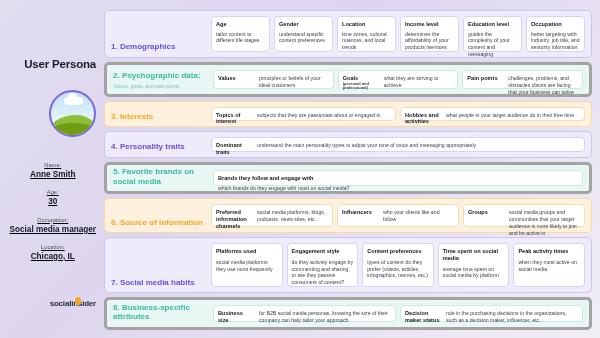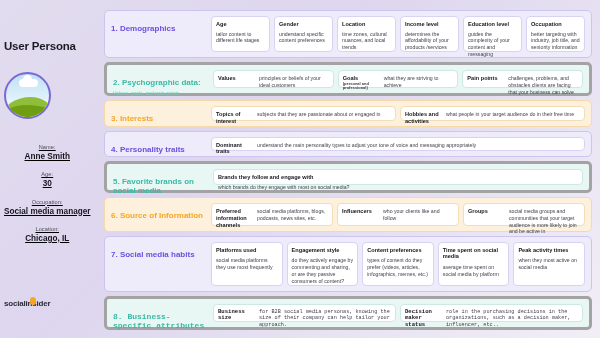--- a/index.html
+++ b/index.html
@@ -13,22 +13,23 @@
     display: flex;
   }
 
   
   #left-panel {
     width: 100px;
     flex: 0 0 100px;
     padding: 22px 4px 8px 4px;
     display: flex;
     flex-direction: column;
-    align-items: flex-start;
+    align-items: flex-end;
     background: transparent;
+    margin-top: 18px;
   }
   #persona-title {
     font-size: 11.5px;
     font-weight: bold;
     color: #1b1b23;
     letter-spacing: -0.2px;
     margin-top: 18px;
     text-align: center;
   }
   #avatar {
@@ -91,21 +92,21 @@
 
   .section {
     display: flex;
     align-items: stretch;
     border-radius: 5px;
     padding: 5px 6px;
     gap: 5px;
   }
   .sec-title-wrap {
     flex: 0 0 95px;
-    display: flex; flex-direction: column; justify-content: flex-start; margin-top: 8px;
+    display: flex; flex-direction: column; justify-content: flex-end; margin-top: 8px;
   }
   .sec-title {
     font-size: 8px; font-weight: bold; line-height: 1.2;
   }
   .sec-sub {
     font-size: 5px; margin-top: 2px; line-height: 1.2;
   }
   .cards { display: flex; flex: 1; gap: 4px; align-items: stretch; }
 
   .card {
@@ -145,21 +146,21 @@
 
   #sec-demographics { min-height: 48px; }
   #sec-demographics .card { flex-direction: column; gap: 3px; }
   #sec-psychographic { min-height: 26px; }
   #sec-interests { min-height: 25px; }
   #sec-personality { min-height: 19px; }
   #sec-brands { min-height: 24px; }
   #sec-source { min-height: 30px; }
   #sec-habits { min-height: 56px; }
   #sec-habits .card { flex-direction: column; gap: 4px; }
-  #sec-business { min-height: 27px; font-family: Liberation Mono, monospace; }
+  #sec-business { min-height: 27px; }
 </style>
 </head>
 <body>
 
 <aside id="left-panel">
   <h1 id="persona-title">User Persona</h1>
 
   <div id="avatar">
     <div class="cloud"></div>
     <div class="hill-back"></div>

